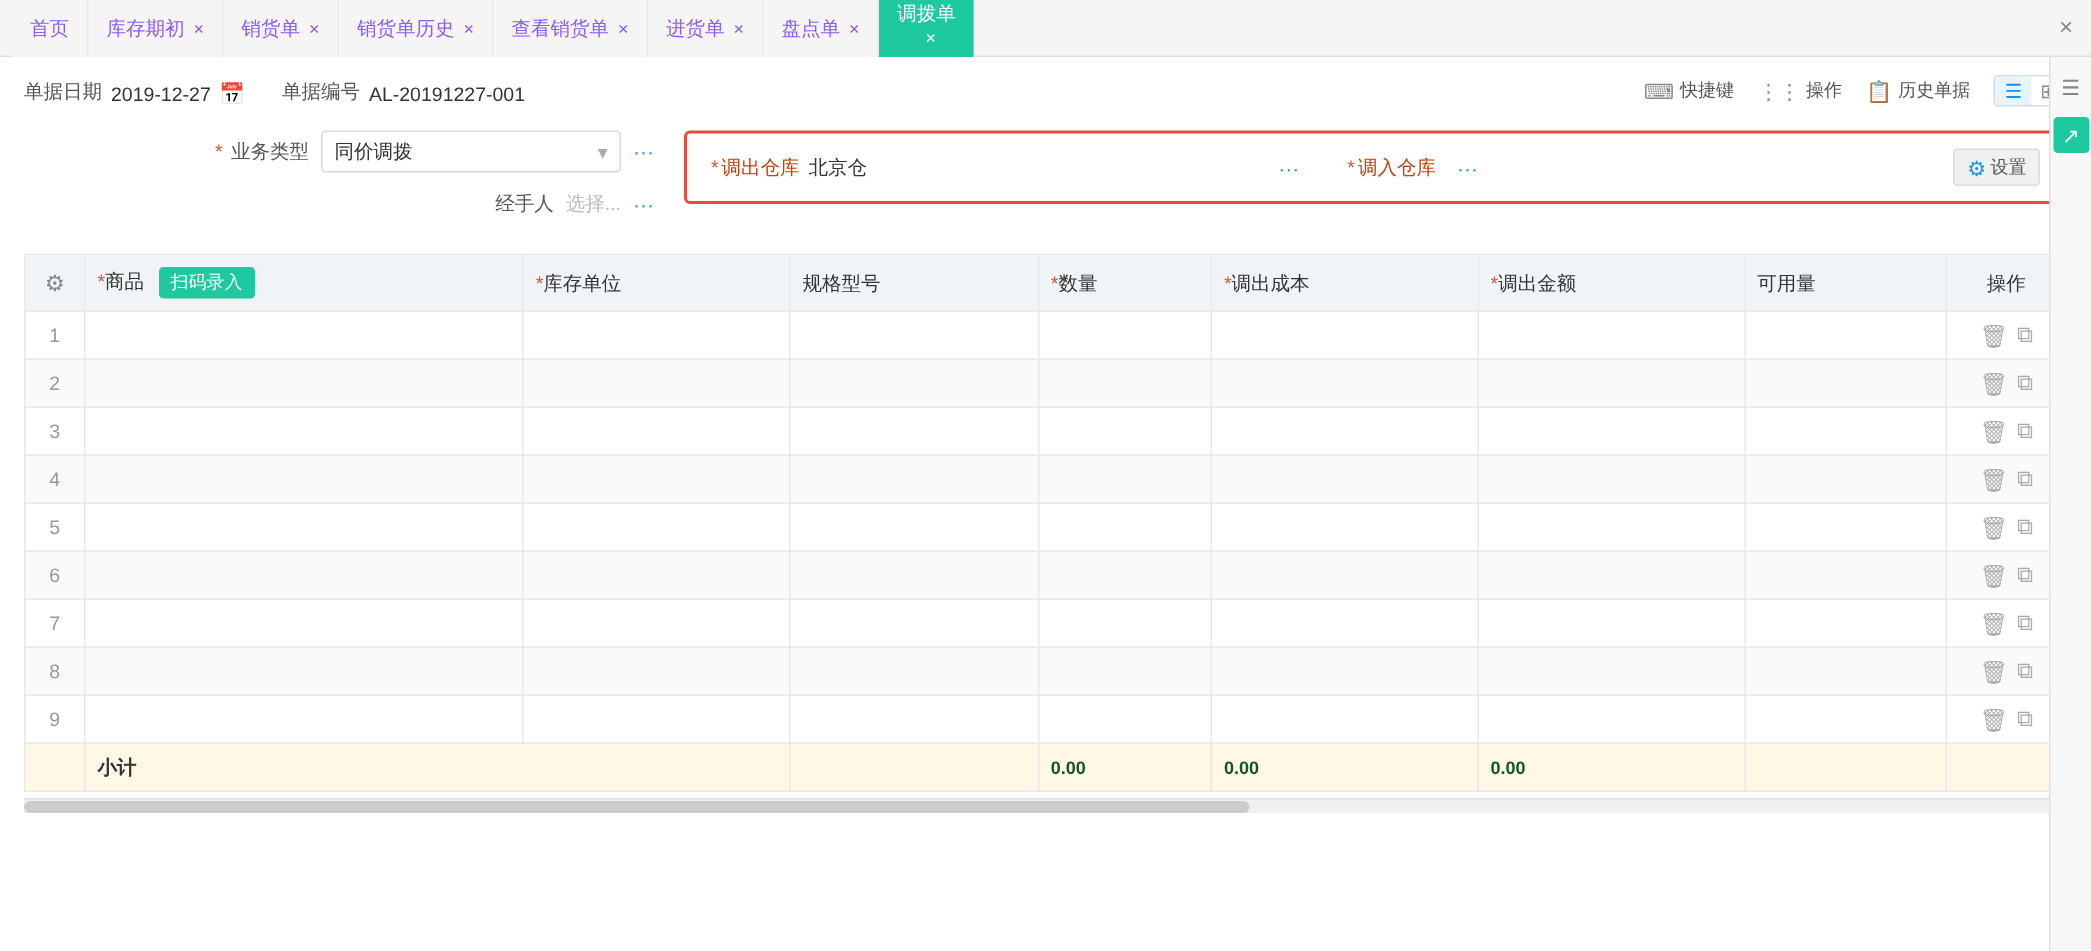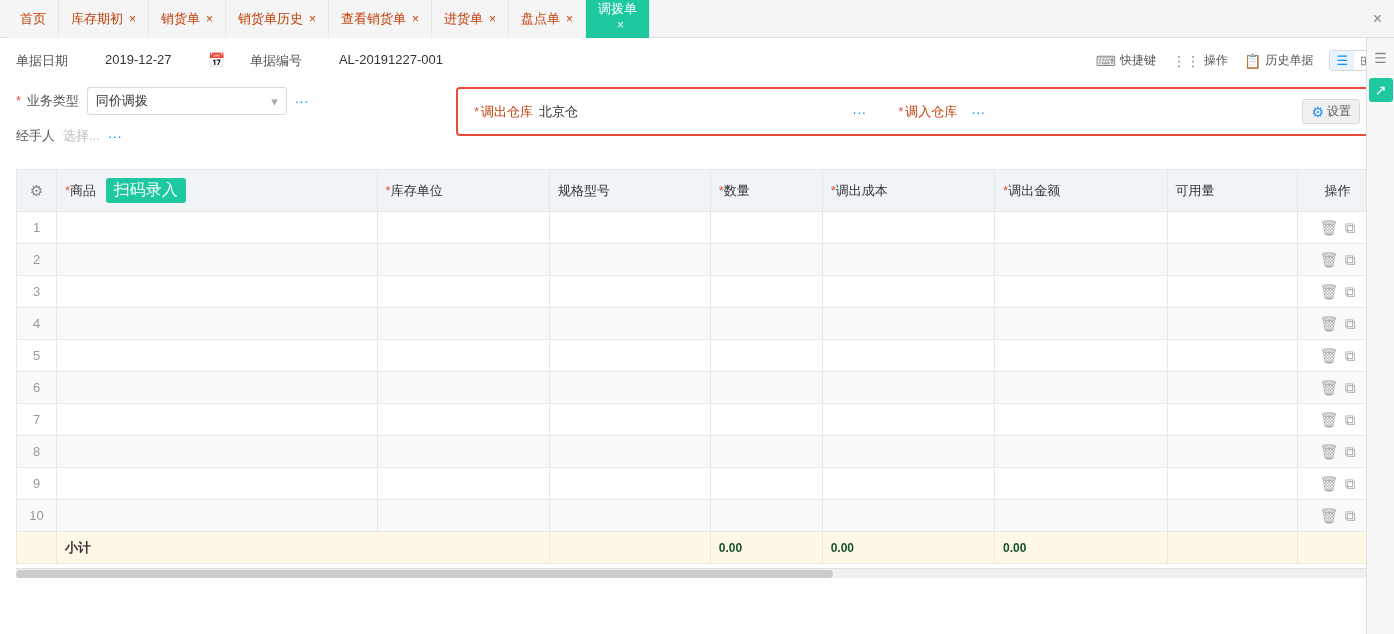--- a/index.html
+++ b/index.html
@@ -5,40 +5,40 @@
     * { box-sizing: border-box; margin: 0; padding: 0; }
     body { font-family: 'Microsoft YaHei', Arial, sans-serif; font-size: 13px; color: #333; background: #fff; overflow: hidden; }
 
     
     .tab-bar {
       display: flex; align-items: center; background: #f5f5f5; border-bottom: 1px solid #e0e0e0;
       height: 38px; padding: 0 8px; position: relative;
     }
     .tab {
       display: flex; align-items: center; padding: 0 12px; height: 38px; cursor: pointer;
-      font-size: 13px; color: #c2410c; border-right: 1px solid #e8e8e8; white-space: nowrap;
+      font-size: 13px; color: #8b5cf6; border-right: 1px solid #e8e8e8; white-space: nowrap;
       background: #f5f5f5;
     }
     .tab:first-child { border-left: none; }
     .tab.active { background: #1ec9a0; color: #fff; flex-direction: column; }
     .tab .close-icon { margin-left: 6px; font-size: 12px; cursor: pointer; color: inherit; }
     .tab-close-btn {
       position: absolute; right: 12px; top: 50%; transform: translateY(-50%);
       font-size: 16px; cursor: pointer; color: #888;
     }
 
     
     .main { padding: 12px 16px; }
 
     
     .header-row {
       display: flex; align-items: center; margin-bottom: 16px;
     }
     .header-row .field-group {
-      display: flex; align-items: flex-start; margin-right: 24px; gap: 31px;
+      display: flex; align-items: flex-end; margin-right: 24px;
     }
     .header-row .label { color: #555; margin-right: 6px; font-size: 13px; }
     .header-row .value { color: #333; font-size: 13px; }
     .calendar-icon { color: #1ec9a0; margin-left: 6px; cursor: pointer; font-size: 14px; }
     .header-actions {
       margin-left: auto; display: flex; align-items: center; gap: 16px;
     }
     .header-action-btn {
       display: flex; align-items: center; color: #555; font-size: 12px; cursor: pointer; gap: 4px;
     }
@@ -52,21 +52,21 @@
       display: flex; align-items: flex-start; margin-bottom: 12px; gap: 0;
     }
     .form-left {
       width: 420px; min-width: 420px;
     }
     .form-right {
       flex: 1; border: 2px solid #e74c3c; border-radius: 4px; padding: 10px 16px;
       margin-left: 20px; display: flex; align-items: center;
     }
     .form-field {
-      display: flex; align-items: center; margin-bottom: 12px;
+      display: flex; align-items: center; margin-bottom: 12px; justify-content: flex-end;
     }
     .field-label {
       font-size: 13px; color: #555; margin-right: 8px; white-space: nowrap;
     }
     .required-star { color: #e74c3c; margin-right: 2px; }
     .field-dropdown {
       display: flex; align-items: center; justify-content: space-between;
       border: 1px solid #d9d9d9; border-radius: 3px; padding: 4px 8px;
       width: 200px; cursor: pointer; background: #fff;
     }
@@ -101,21 +101,21 @@
     .row-num { color: #999; text-align: center; width: 40px; }
     .subtotal-row { background: #fff8e6 !important; font-weight: bold; }
     .subtotal-row td { color: #14532d; font-size: 12px; }
     .op-col { width: 80px; text-align: center; }
     .op-icons { display: flex; align-items: center; justify-content: center; gap: 6px; }
     .op-icon { font-size: 15px; color: #aaa; cursor: pointer; }
     .gear-th { width: 36px; text-align: center; }
     .gear-icon-th { font-size: 15px; color: #888; cursor: pointer; }
     .scan-btn {
       background: #1ec9a0; color: #fff; border: none; border-radius: 3px;
-      padding: 2px 8px; font-size: 16px; cursor: pointer; margin-left: 6px;
+      padding: 2px 8px; font-size: 12px; cursor: pointer; margin-left: 6px;
     }
     .person-field {
       display: flex; align-items: center; margin-top: 0;
     }
     .person-placeholder { color: #bbb; font-size: 13px; }
 
     
     .right-sidebar {
       position: fixed; right: 0; top: 38px; bottom: 0; width: 28px;
       display: flex; flex-direction: column; align-items: center; padding-top: 8px;
@@ -408,36 +408,20 @@
             <td></td>
             <td></td>
             <td></td>
             <td class="op-col">
               <div class="op-icons">
                 <span class="op-icon">🗑</span>
                 <span class="op-icon">⧉</span>
               </div>
             </td>
           </tr>
-        <tr>
-            <td class="row-num">10</td>
-            <td></td>
-            <td></td>
-            <td></td>
-            <td></td>
-            <td></td>
-            <td></td>
-            <td></td>
-            <td class="op-col">
-              <div class="op-icons">
-                <span class="op-icon">🗑</span>
-                <span class="op-icon">⧉</span>
-              </div>
-            </td>
-          </tr>
 
         <tr class="subtotal-row">
           <td></td>
           <td colspan="2" style="color:#333;font-size:13px;">小计</td>
           <td></td>
           <td>0.00</td>
           <td>0.00</td>
           <td>0.00</td>
           <td></td>
           <td></td>

